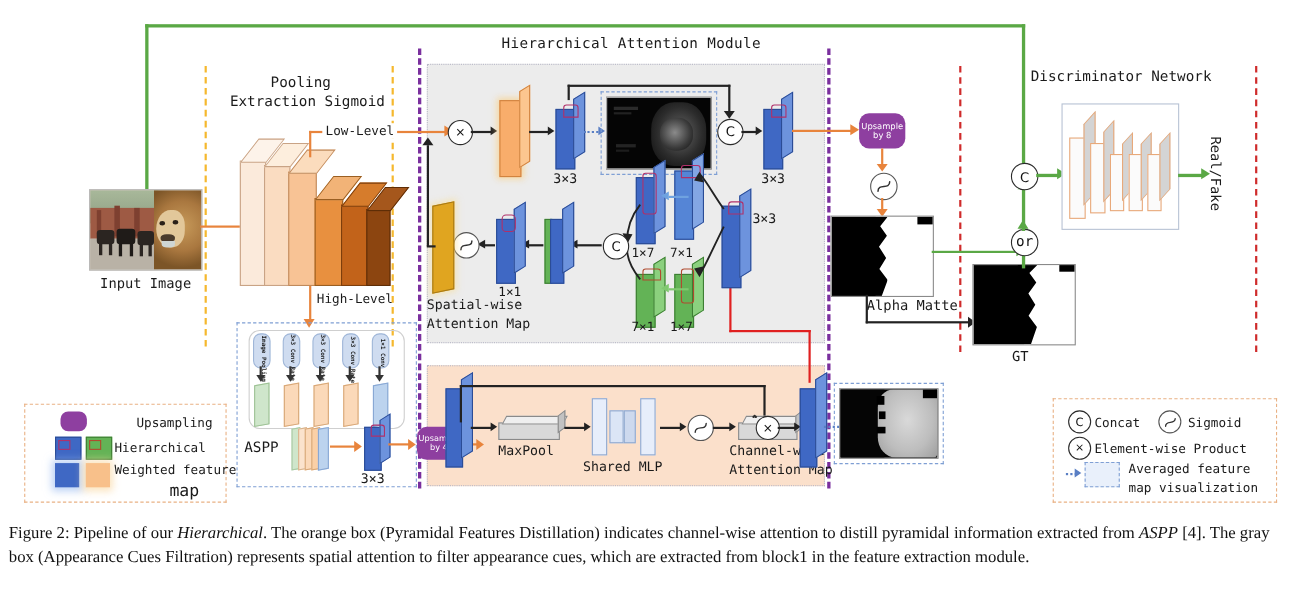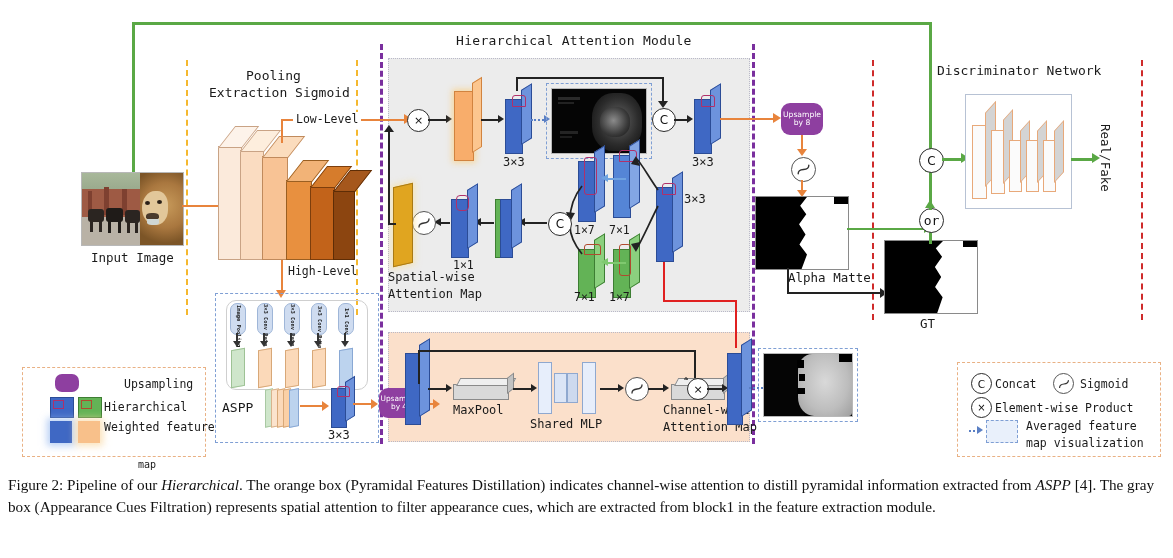--- a/index.html
+++ b/index.html
@@ -537,21 +537,21 @@
     <div class="abs" style="left:2px;top:2px;width:9px;height:7px;border:1.2px solid #b0306a;"></div>
   </div>
   <div class="abs" style="left:78px;top:397px;width:22px;height:19px;background:#63b356;border:1px solid #3d7e33;">
     <div class="abs" style="left:2px;top:2px;width:9px;height:7px;border:1.2px solid #b04a2f;"></div>
   </div>
   <div class="lbl" style="left:104px;top:400px;font-size:11.5px;">Hierarchical</div>
 
   <div class="abs" style="left:50px;top:421px;width:22px;height:22px;background:#3f68c4;box-shadow:0 0 7px 3px rgba(150,185,240,.65);"></div>
   <div class="abs" style="left:78px;top:421px;width:22px;height:22px;background:#f8c08a;box-shadow:0 0 7px 3px rgba(250,215,160,.7);"></div>
   <div class="lbl" style="left:104px;top:420px;font-size:11.5px;">Weighted feature</div>
-  <div class="lbl" style="left:138px;top:437px;font-size:10px;margin-top:22px;">map</div>
+  <div class="lbl" style="left:154px;top:437px;font-size:15px;">map</div>
 
   <div class="dash-orange-box" style="left:957px;top:362px;width:202px;height:93px;"></div>
   <div class="op" style="left:971px;top:373px;width:19px;height:19px;font-size:10.5px;">
     <span>C</span>
   </div>
   <div class="lbl" style="left:995px;top:377px;font-size:11.5px;">Concat</div>
   <div class="op sig" style="left:1053px;top:373px;width:19px;height:19px;">
     <svg width="14" height="14" viewBox="0 0 16 16" aria-hidden="true">
       <path d="M3 12 C3 5, 13 11, 13 4" stroke="#333" stroke-width="1.4" fill="none" stroke-linecap="round"></path>
     </svg>

